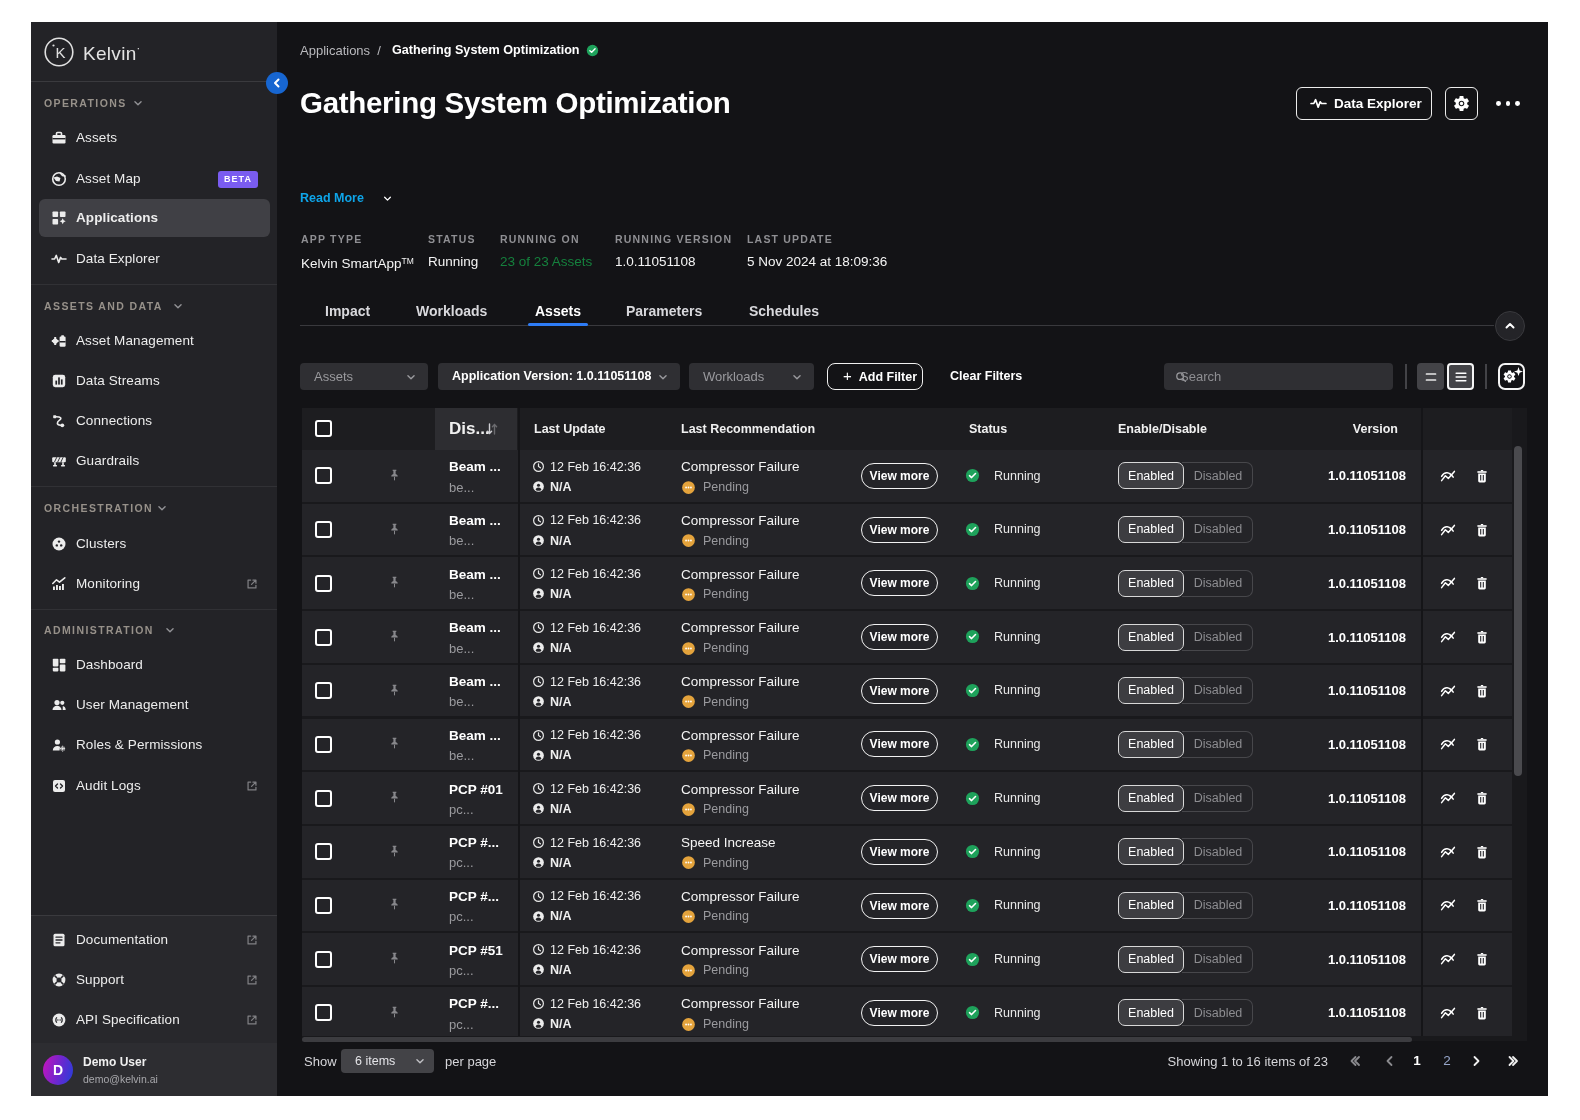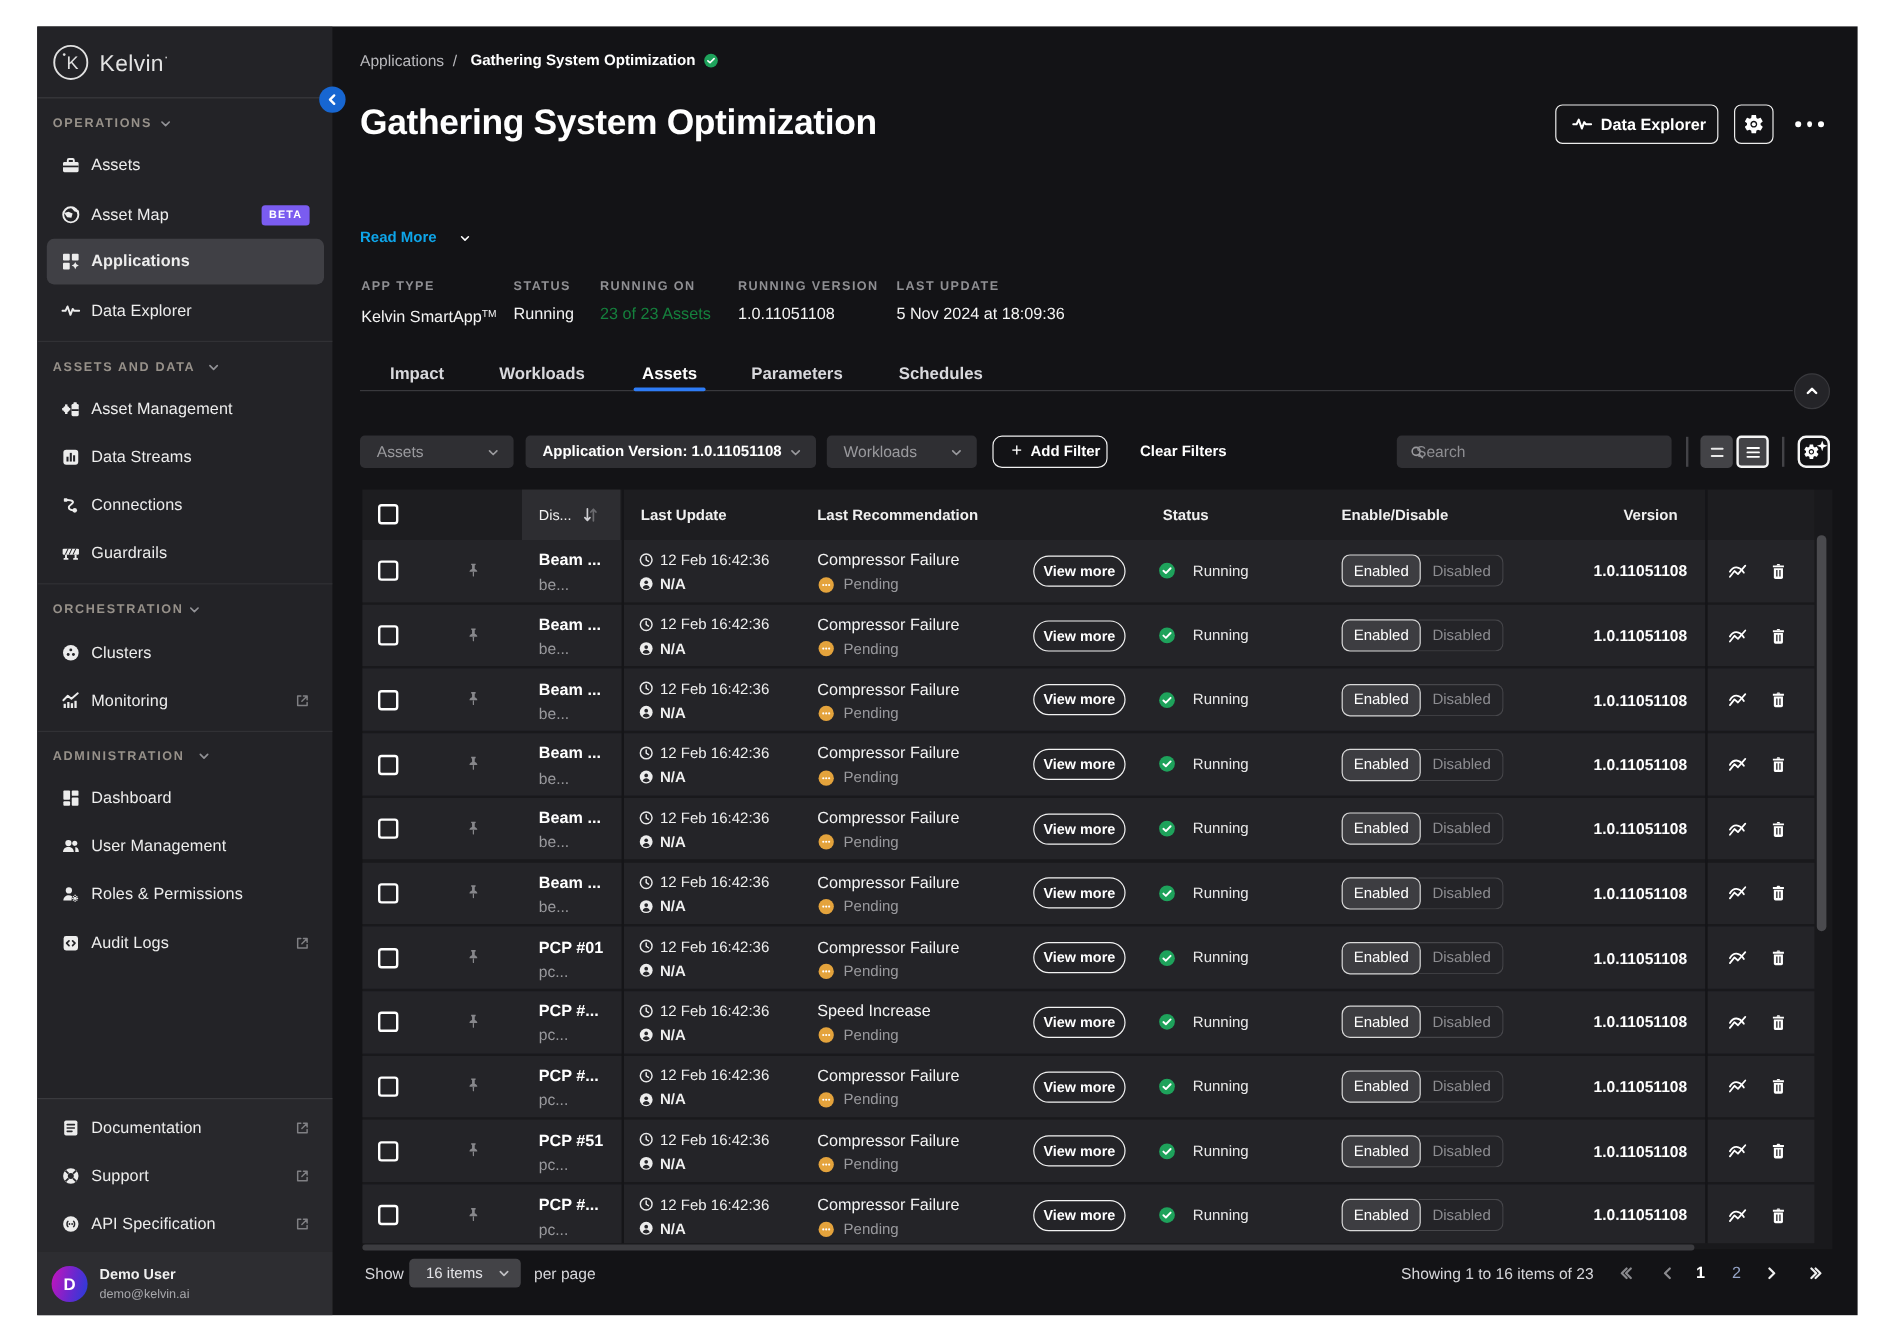--- a/index.html
+++ b/index.html
@@ -278,21 +278,21 @@
 <div class="abs" style="left:271px;top:642.8px;width:1210px;height:51.7px;background:#242428"></div>
 <div class="abs" style="left:271px;top:696.5px;width:1210px;height:51.7px;background:#242428"></div>
 <div class="abs" style="left:271px;top:750.2px;width:1210px;height:51.7px;background:#242428"></div>
 <div class="abs" style="left:271px;top:803.9px;width:1210px;height:51.7px;background:#242428"></div>
 <div class="abs" style="left:271px;top:857.6px;width:1210px;height:51.7px;background:#242428"></div>
 <div class="abs" style="left:271px;top:911.3px;width:1210px;height:51.7px;background:#242428"></div>
 <div class="abs" style="left:271px;top:965.0px;width:1210px;height:49.0px;background:#242428"></div>
 <div class="abs" style="left:487px;top:385.5px;width:2px;height:628.5px;background:#151518"></div>
 <div class="abs" style="left:1390px;top:385.5px;width:2px;height:628.5px;background:#151518"></div>
 <div class="abs" style="left:283.5px;top:398.25px;width:17px;height:17px;border:2px solid #fff;border-radius:3px"></div>
-<div style="position:absolute;left:418px;top:398.5px;font-size:12px;color:#f0f0f0;font-weight:400;line-height:16.5px;white-space:nowrap;">Dis...</div>
+<div style="position:absolute;left:418px;top:398.5px;font-size:17px;color:#f0f0f0;font-weight:700;line-height:16.5px;white-space:nowrap;">Dis...</div>
 <svg style="position:absolute;left:453px;top:398.75px" width="16" height="16" viewBox="0 0 16 16" fill="none">
       <path d="M5.5 3 V12 M5.5 12.6 L3.4 10.3 M5.5 12.6 L7.6 10.3" stroke="#cfcfd3" stroke-width="1.4" stroke-linecap="round" stroke-linejoin="round"></path>
       <path d="M10.5 13 V4 M10.5 3.4 L8.4 5.7 M10.5 3.4 L12.6 5.7" stroke="#6b6b6f" stroke-width="1.4" stroke-linecap="round" stroke-linejoin="round"></path>
     </svg>
 <div style="position:absolute;left:503px;top:398.5px;font-size:12.5px;color:#f0f0f0;font-weight:700;line-height:16.5px;white-space:nowrap;">Last Update</div>
 <div style="position:absolute;left:650px;top:398.5px;font-size:12.5px;color:#f0f0f0;font-weight:700;line-height:16.5px;white-space:nowrap;">Last Recommendation</div>
 <div style="position:absolute;left:938px;top:398.5px;font-size:12.5px;color:#f0f0f0;font-weight:700;line-height:16.5px;white-space:nowrap;">Status</div>
 <div style="position:absolute;left:1087px;top:398.5px;font-size:12.5px;color:#f0f0f0;font-weight:700;line-height:16.5px;white-space:nowrap;">Enable/Disable</div>
 <div style="position:absolute;left:1367px;top:398.5px;font-size:12.5px;color:#f0f0f0;font-weight:700;line-height:16.5px;white-space:nowrap;transform:translateX(-100%);">Version</div>
 <div class="abs" style="left:1483px;top:423.5px;width:8px;height:330px;background:#4a4a4e;border-radius:4px"></div>
@@ -820,21 +820,21 @@
       <path d="M1.6 8.4 C4.5 3.2 9.5 3.6 13.2 9.2" stroke="#fff" stroke-width="1.5" stroke-linecap="round"></path>
     </svg>
 <svg style="position:absolute;left:1443px;top:982.85px" width="16" height="16" viewBox="0 0 16 16" fill="none">
       <path d="M4.2 5.5 h7.6 V13 a1.4 1.4 0 0 1-1.4 1.4 H5.6 A1.4 1.4 0 0 1 4.2 13 Z" fill="#fff"></path>
       <path d="M3.4 3.2 h9.2 v1.6 H3.4 Z" fill="#fff"></path>
       <path d="M6.4 3.2 l0.7-1.1 h1.8 l0.7 1.1 z" fill="#fff"></path>
       <path d="M6.7 7 v5.4 M9.3 7 v5.4" stroke="#242428" stroke-width="1.1"></path>
     </svg>
 <div style="position:absolute;left:273px;top:1030.5px;font-size:13px;color:#d6d6da;font-weight:400;line-height:17px;white-space:nowrap;">Show</div>
 <div class="abs" style="left:310px;top:1027px;width:93px;height:24px;background:#434347;border-radius:4px"></div>
-<div style="position:absolute;left:324px;top:1030.8px;font-size:12.5px;color:#e4e4e8;font-weight:400;line-height:16.5px;white-space:nowrap;">16 items</div>
+<div style="position:absolute;left:324px;top:1030.8px;font-size:12.5px;color:#e4e4e8;font-weight:400;line-height:16.5px;white-space:nowrap;">6 items</div>
 <svg style="position:absolute;left:382px;top:1032px" width="14" height="14" viewBox="0 0 16 16" fill="none">
       <path d="M4.5 6.5 L8 10 L11.5 6.5" stroke="#c0c0c4" stroke-width="1.6" stroke-linecap="round" stroke-linejoin="round"></path>
     </svg>
 <div style="position:absolute;left:414px;top:1030.5px;font-size:13px;color:#d6d6da;font-weight:400;line-height:17px;white-space:nowrap;">per page</div>
 <div style="position:absolute;left:1297px;top:1030.5px;font-size:13px;color:#d6d6da;font-weight:400;line-height:17px;white-space:nowrap;transform:translateX(-100%);">Showing 1 to 16 items of 23</div>
 <svg style="position:absolute;left:1316px;top:1031px" width="16" height="16" viewBox="0 0 16 16" fill="none">
       <path d="M8.5 4 L4.5 8 L8.5 12 M12 4 L8 8 L12 12" stroke="#8a8a8e" stroke-width="1.8" stroke-linecap="round" stroke-linejoin="round"></path>
     </svg>
 <svg style="position:absolute;left:1351px;top:1031px" width="16" height="16" viewBox="0 0 16 16" fill="none">
       <path d="M9.5 4 L5.5 8 L9.5 12" stroke="#8a8a8e" stroke-width="1.8" stroke-linecap="round" stroke-linejoin="round"></path>

